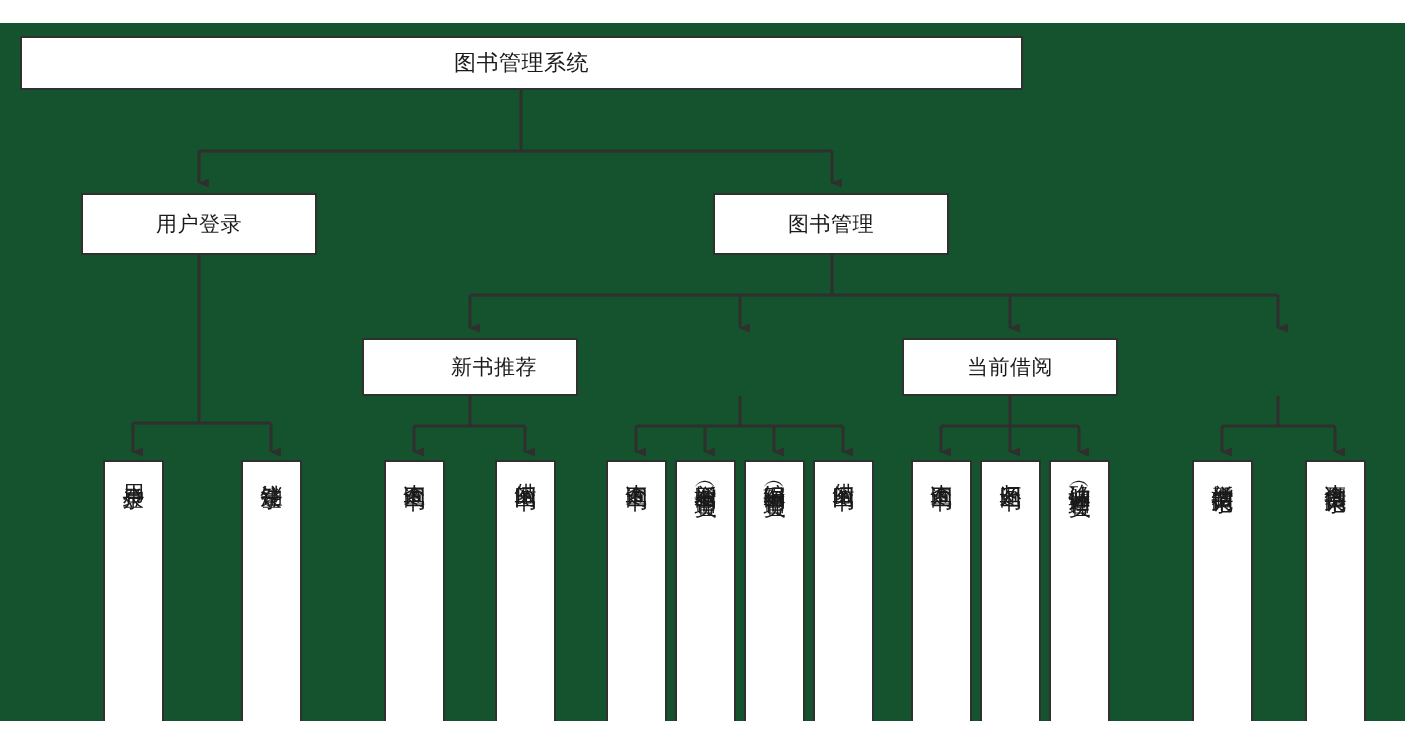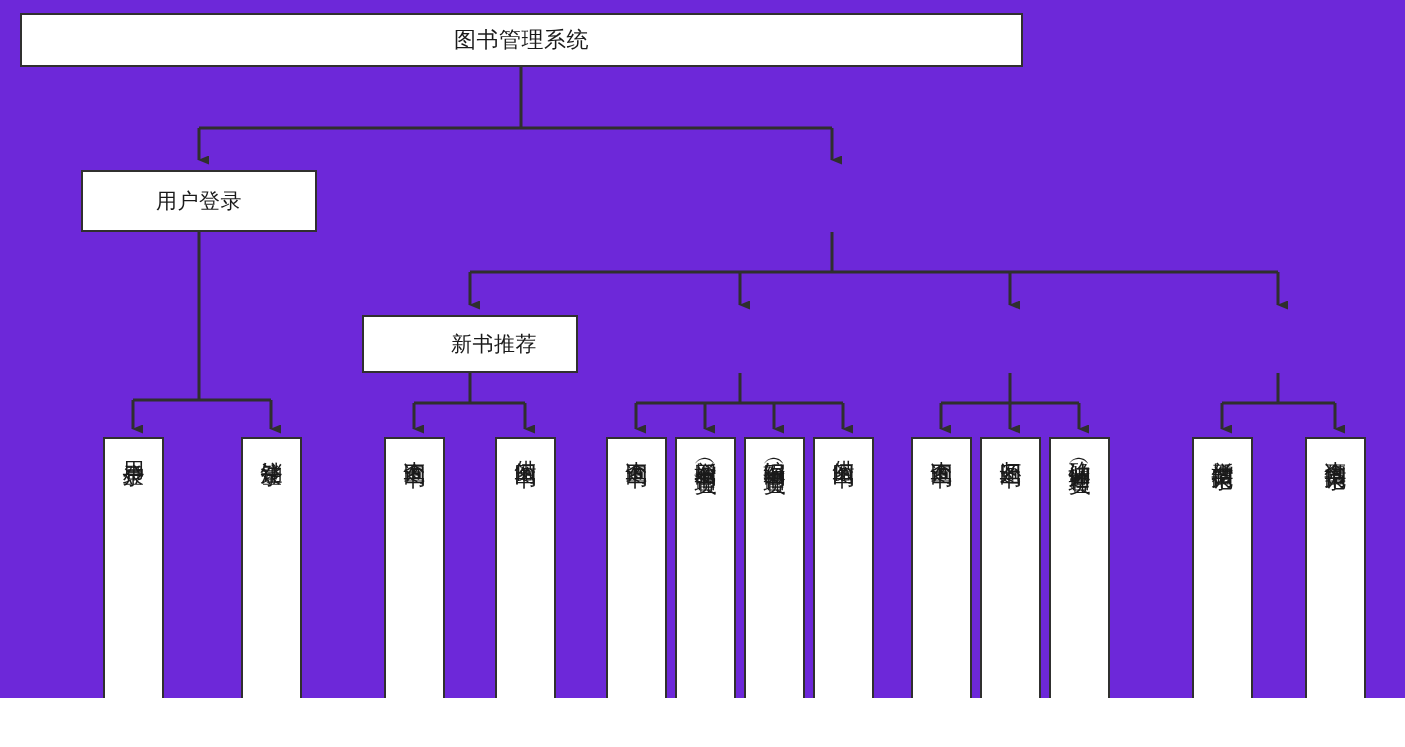--- a/index.html
+++ b/index.html
@@ -4,23 +4,24 @@
 <style>
   html, body {
     margin: 0;
     padding: 0;
     background: #ffffff;
   }
   #canvas {
     position: relative;
     width: 1405px;
     height: 698px;
-    background: #6d28d9;
+    background: #14532d;
     font-family: "DejaVu Sans", "Liberation Sans", sans-serif;
     overflow: hidden;
+    margin-top: 23px;
   }
   svg.edges {
     position: absolute;
     left: 0;
     top: 0;
     width: 1405px;
     height: 747px;
     pointer-events: none;
   }
   .node {
@@ -127,23 +128,29 @@
     </g>
   </svg>
 
   <div class="node horiz root" style="left:20px; top:13px; width:1003px; height:54px;">
     <span class="label">图书管理系统</span>
   </div>
 
   <div class="node horiz" style="left:81px; top:170px; width:236px; height:62px;">
     <span class="label">用户登录</span>
   </div>
+  <div class="node horiz" style="left:713px; top:170px; width:236px; height:62px;">
+    <span class="label">图书管理</span>
+  </div>
 
   <div class="node horiz" style="left:362px; top:315px; width:216px; height:58px;padding-left:48px;">
     <span class="label">新书推荐</span>
+  </div>
+  <div class="node horiz" style="left:902px; top:315px; width:216px; height:58px;">
+    <span class="label">当前借阅</span>
   </div>
 
   <div class="node vert" style="left:103px; top:437px; width:61px; height:296px;">
     <span class="label">用户登录</span>
   </div>
   <div class="node vert" style="left:241px; top:437px; width:61px; height:296px;">
     <span class="label">注销登录</span>
   </div>
 
   <div class="node vert" style="left:384px; top:437px; width:61px; height:296px;">

